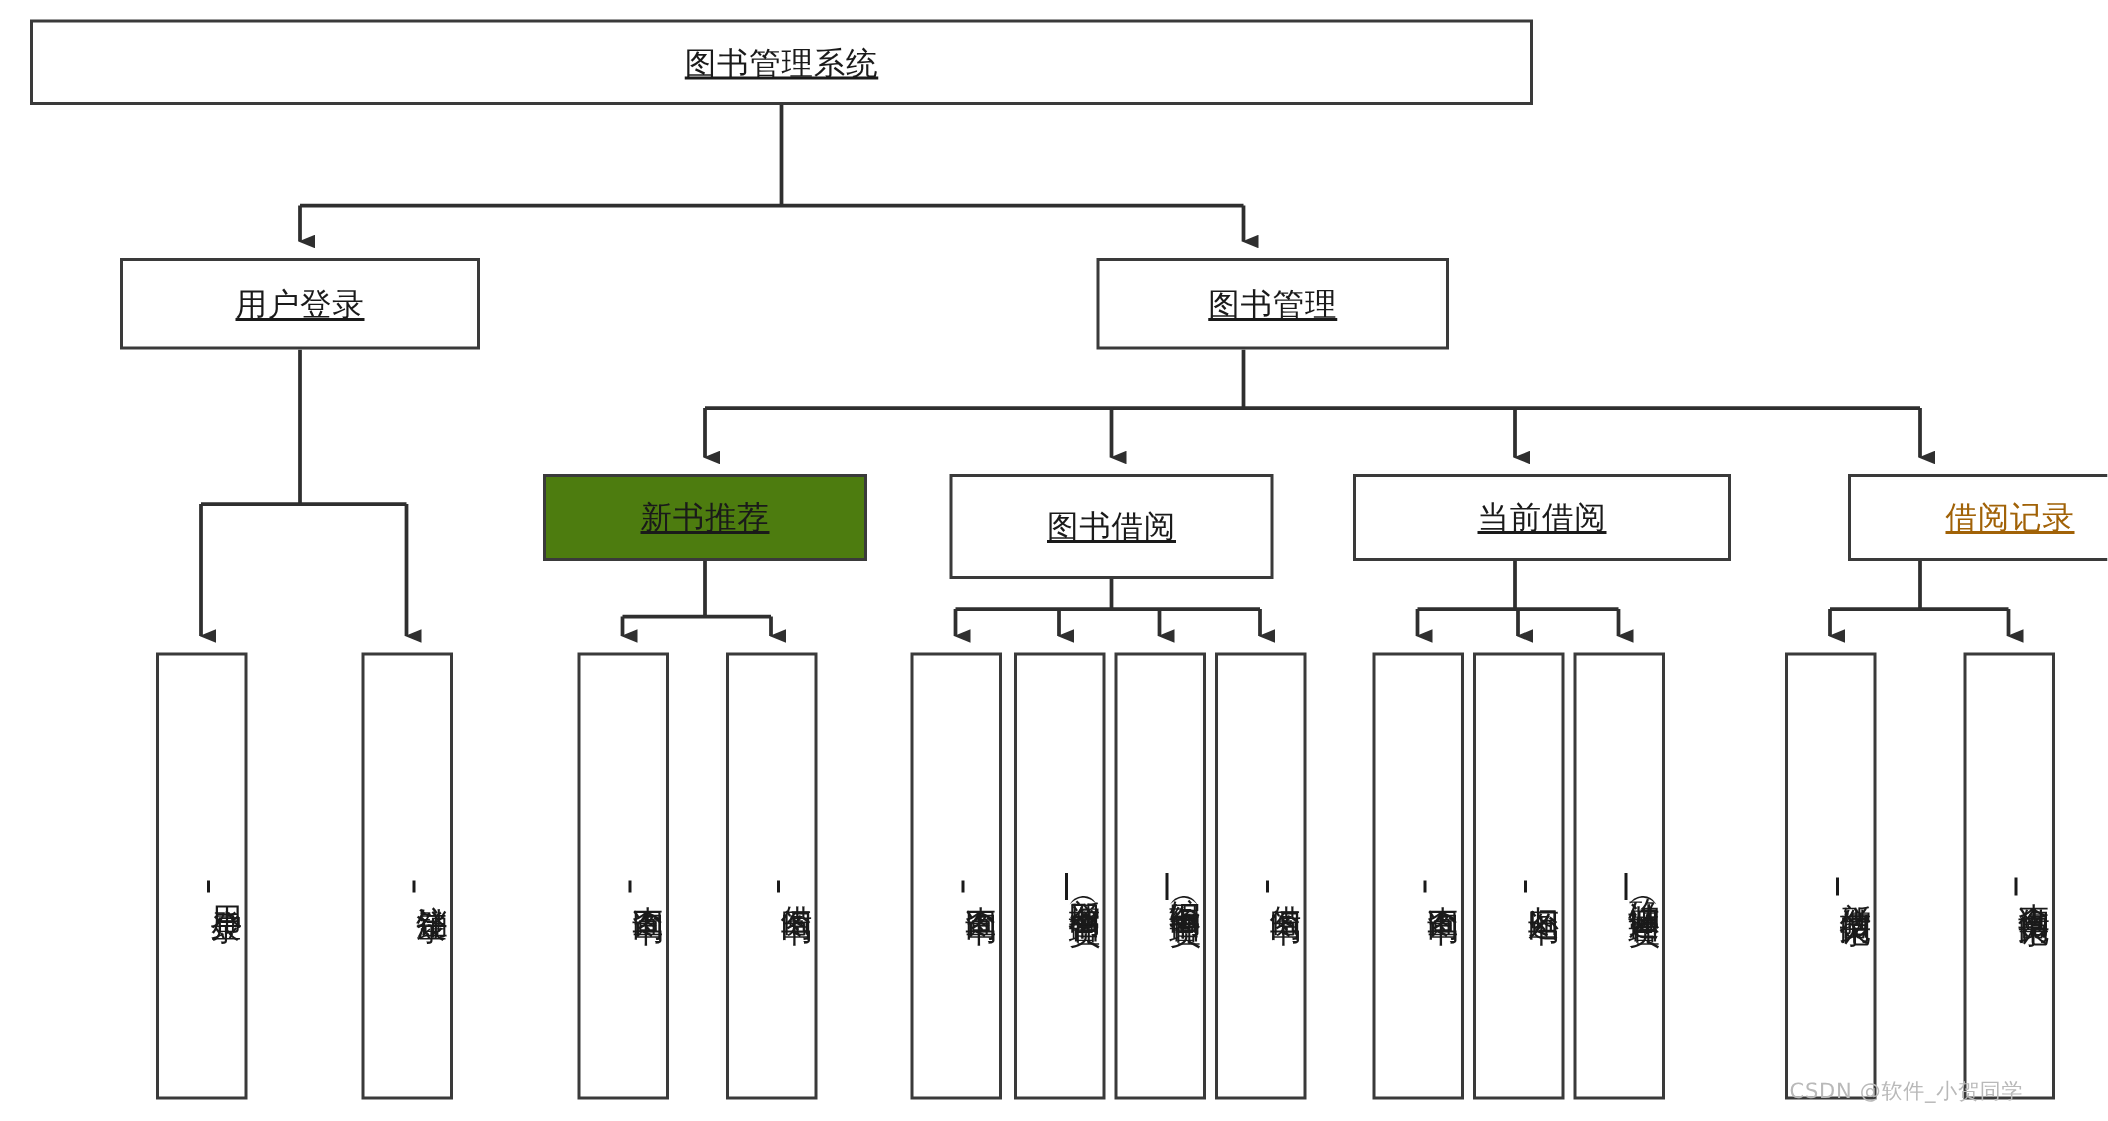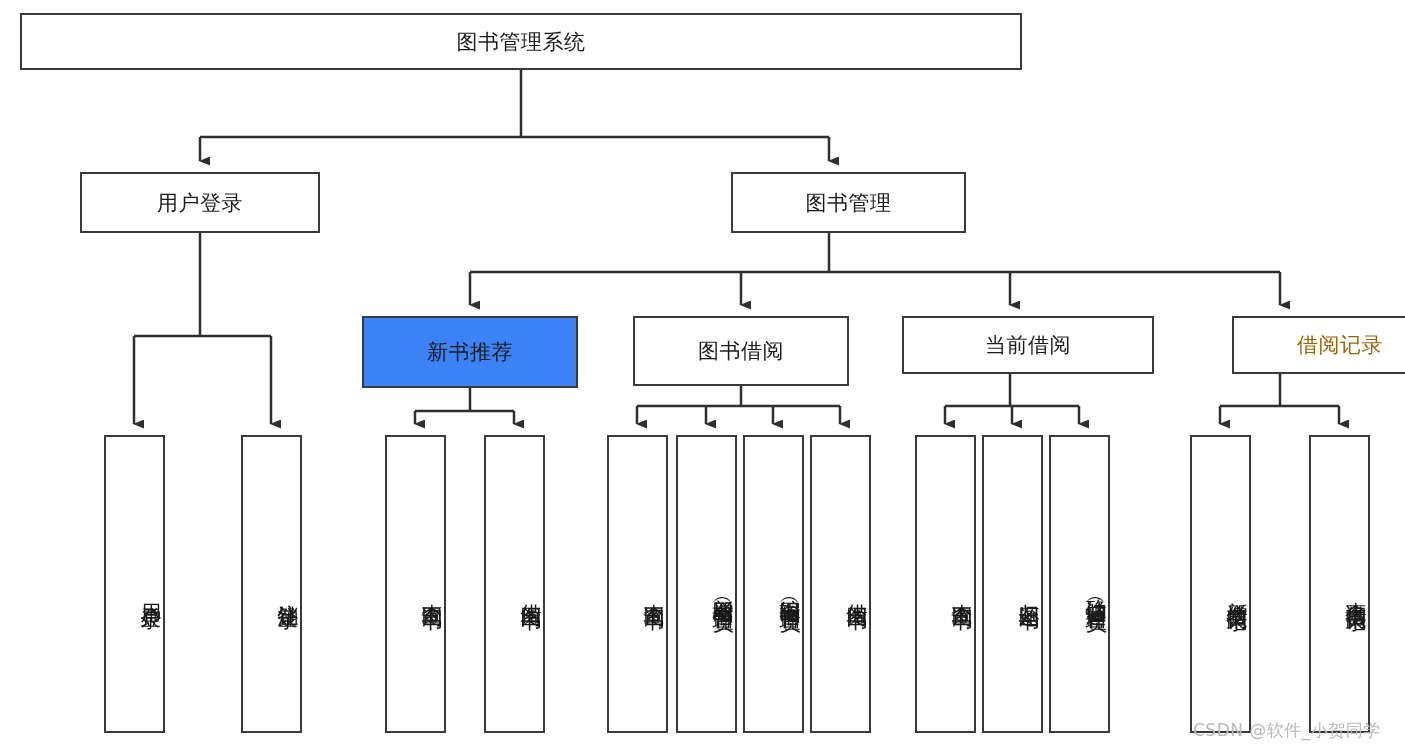--- a/index.html
+++ b/index.html
@@ -27,20 +27,21 @@
   }
   .node {
     position: absolute;
     box-sizing: border-box;
     background: #ffffff;
     border: 2px solid #3a3a3a;
     display: flex;
     align-items: center;
     justify-content: center;
     color: #1a1a1a;
+    text-decoration: underline;
   }
   .node.horiz {
     font-size: 21px;
     letter-spacing: 0.5px;
   }
   .node.vert {
     writing-mode: vertical-rl;
     text-orientation: upright;
     font-size: 21px;
     line-height: 1.18;
@@ -48,21 +49,21 @@
     padding-top: 14px;
     align-items: flex-start;
     justify-content: center;
   }
   .node .label {
     display: block;
     white-space: pre-wrap;
   }
   .watermark {
     position: absolute;
-    font-size: 17px;
+    font-size: 14px;
     color: #b9b9b9;
     white-space: nowrap;
     letter-spacing: 0.5px;
   }
 </style>
 </head>
 <body>
 
 <div id="canvas">
   <svg class="wires" viewBox="0 0 1405 747" xmlns="http://www.w3.org/2000/svg">
@@ -111,21 +112,21 @@
   <div id="node-layer">
       <div class="node horiz" style="left: 20px; top: 13px; width: 1002px; height: 57px; border-color: rgb(58, 58, 58); background: rgb(255, 255, 255); color: rgb(26, 26, 26);">
         <span class="label">图书管理系统</span>
       </div>
       <div class="node horiz" style="left: 80px; top: 172px; width: 240px; height: 61px; border-color: rgb(58, 58, 58); background: rgb(255, 255, 255); color: rgb(26, 26, 26);">
         <span class="label">用户登录</span>
       </div>
       <div class="node horiz" style="left: 711px; top: 172px; width: 235px; height: 61px; border-color: rgb(58, 58, 58); background: rgb(255, 255, 255); color: rgb(26, 26, 26); margin-left: 20px;">
         <span class="label">图书管理</span>
       </div>
-      <div class="node horiz" style="left: 362px; top: 316px; width: 216px; height: 72px; border-color: rgb(58, 58, 58); background: #3b82f6; color: rgb(26, 26, 26);">
+      <div class="node horiz" style="left: 362px; top: 316px; width: 216px; height: 58px; border-color: rgb(58, 58, 58); background: #4d7c0f; color: rgb(26, 26, 26);">
         <span class="label">新书推荐</span>
       </div>
       <div class="node horiz" style="left: 633px; top: 316px; width: 216px; height: 70px; border-color: rgb(58, 58, 58); background: rgb(255, 255, 255); color: rgb(26, 26, 26);">
         <span class="label">图书借阅</span>
       </div>
       <div class="node horiz" style="left: 902px; top: 316px; width: 252px; height: 58px; border-color: rgb(58, 58, 58); background: rgb(255, 255, 255); color: rgb(26, 26, 26);">
         <span class="label">当前借阅</span>
       </div>
       <div class="node horiz" style="left: 1232px; top: 316px; width: 216px; height: 58px; border-color: rgb(58, 58, 58); background: rgb(255, 255, 255); color: #a16207;">
         <span class="label">借阅记录</span>

